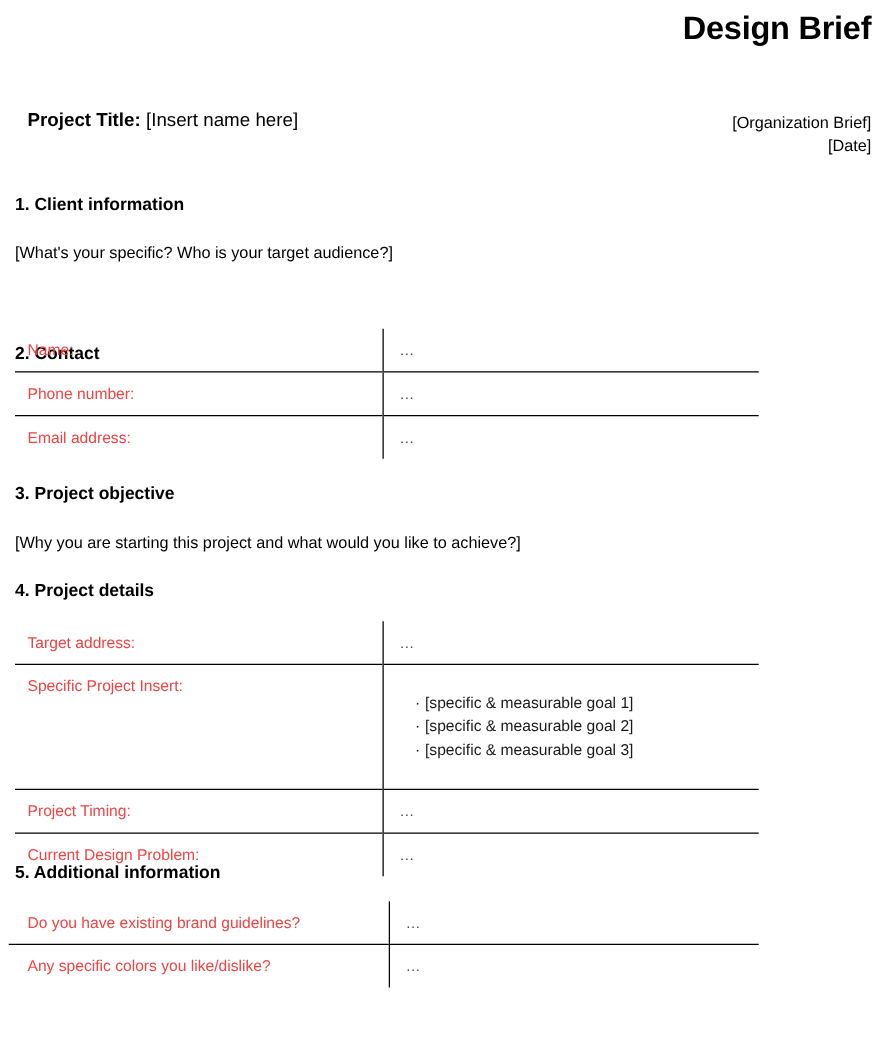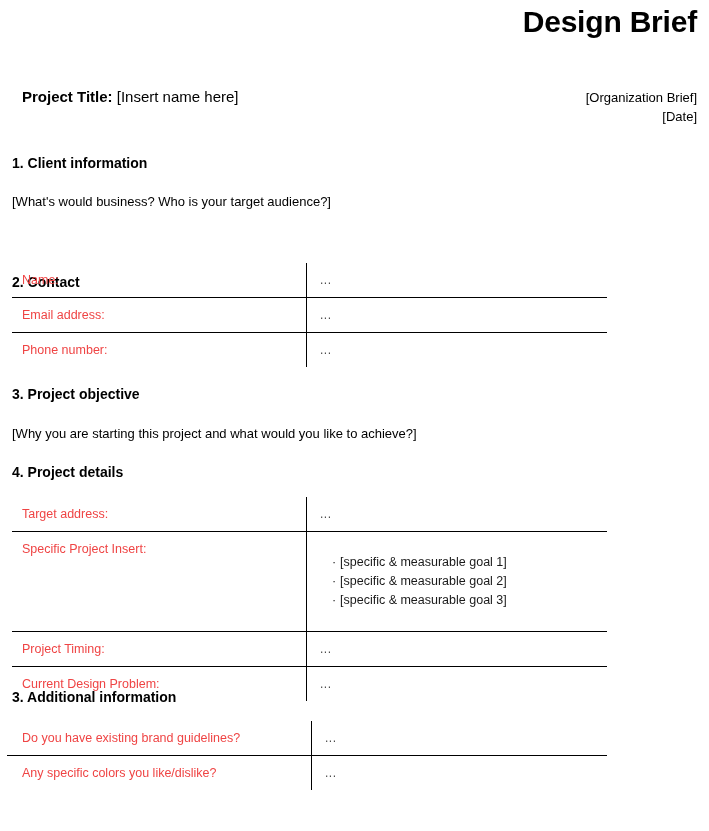--- a/index.html
+++ b/index.html
@@ -20,21 +20,21 @@
     width: 709px;
     height: 831px;
     box-sizing: border-box;
   }
 
   
   .doc-title {
     position: absolute;
     top: 2px;
     right: 12px;
-    font-size: 30px;
+    font-size: 26px;
     font-weight: bold;
     letter-spacing: -0.2px;
     line-height: 40px;
     text-align: center;
   }
 
   
   .header-row {
     position: absolute;
     top: 86px;
@@ -159,40 +159,40 @@
       <span class="project-title-label">Project Title:</span>
       <span class="project-title-value">[Insert name here]</span>
     </div>
     <div class="org-block">
       <span class="org-line">[Organization Brief]</span>
       <span class="org-line">[Date]</span>
     </div>
   </div>
 
   <div class="section-heading" id="h-sec1">1. Client information</div>
-  <div class="section-prompt" id="p-sec1">[What's would business? Who is your target audience?]</div>
+  <div class="section-prompt" id="p-sec1">[What's your specific? Who is your target audience?]</div>
 
   <div class="section-heading" id="h-sec2">2. Contact</div>
 
   <table class="ftable" id="table-contact">
     <tbody>
       <tr>
         <td class="label-cell">Name:</td>
         <td class="value-cell">
           <span class="ellipsis">...</span>
         </td>
       </tr>
       <tr class="rule">
+        <td class="label-cell">Phone number:</td>
+        <td class="value-cell">
+          <span class="ellipsis">...</span>
+        </td>
+      </tr>
+      <tr class="rule">
         <td class="label-cell">Email address:</td>
-        <td class="value-cell">
-          <span class="ellipsis">...</span>
-        </td>
-      </tr>
-      <tr class="rule">
-        <td class="label-cell">Phone number:</td>
         <td class="value-cell">
           <span class="ellipsis">...</span>
         </td>
       </tr>
     </tbody>
   </table>
 
   <div class="section-heading" id="h-sec3">3. Project objective</div>
   <div class="section-prompt" id="p-sec3">[Why you are starting this project and what would you like to achieve?]</div>
 
@@ -230,21 +230,21 @@
       </tr>
       <tr class="rule">
         <td class="label-cell">Current Design Problem:</td>
         <td class="value-cell">
           <span class="ellipsis">...</span>
         </td>
       </tr>
     </tbody>
   </table>
 
-  <div class="section-heading" id="h-sec5">3. Additional information</div>
+  <div class="section-heading" id="h-sec5">5. Additional information</div>
 
   <table class="ftable" id="table-additional">
     <tbody>
       <tr>
         <td class="label-cell">Do you have existing brand guidelines?</td>
         <td class="value-cell">
           <span class="ellipsis">...</span>
         </td>
       </tr>
       <tr class="rule">

